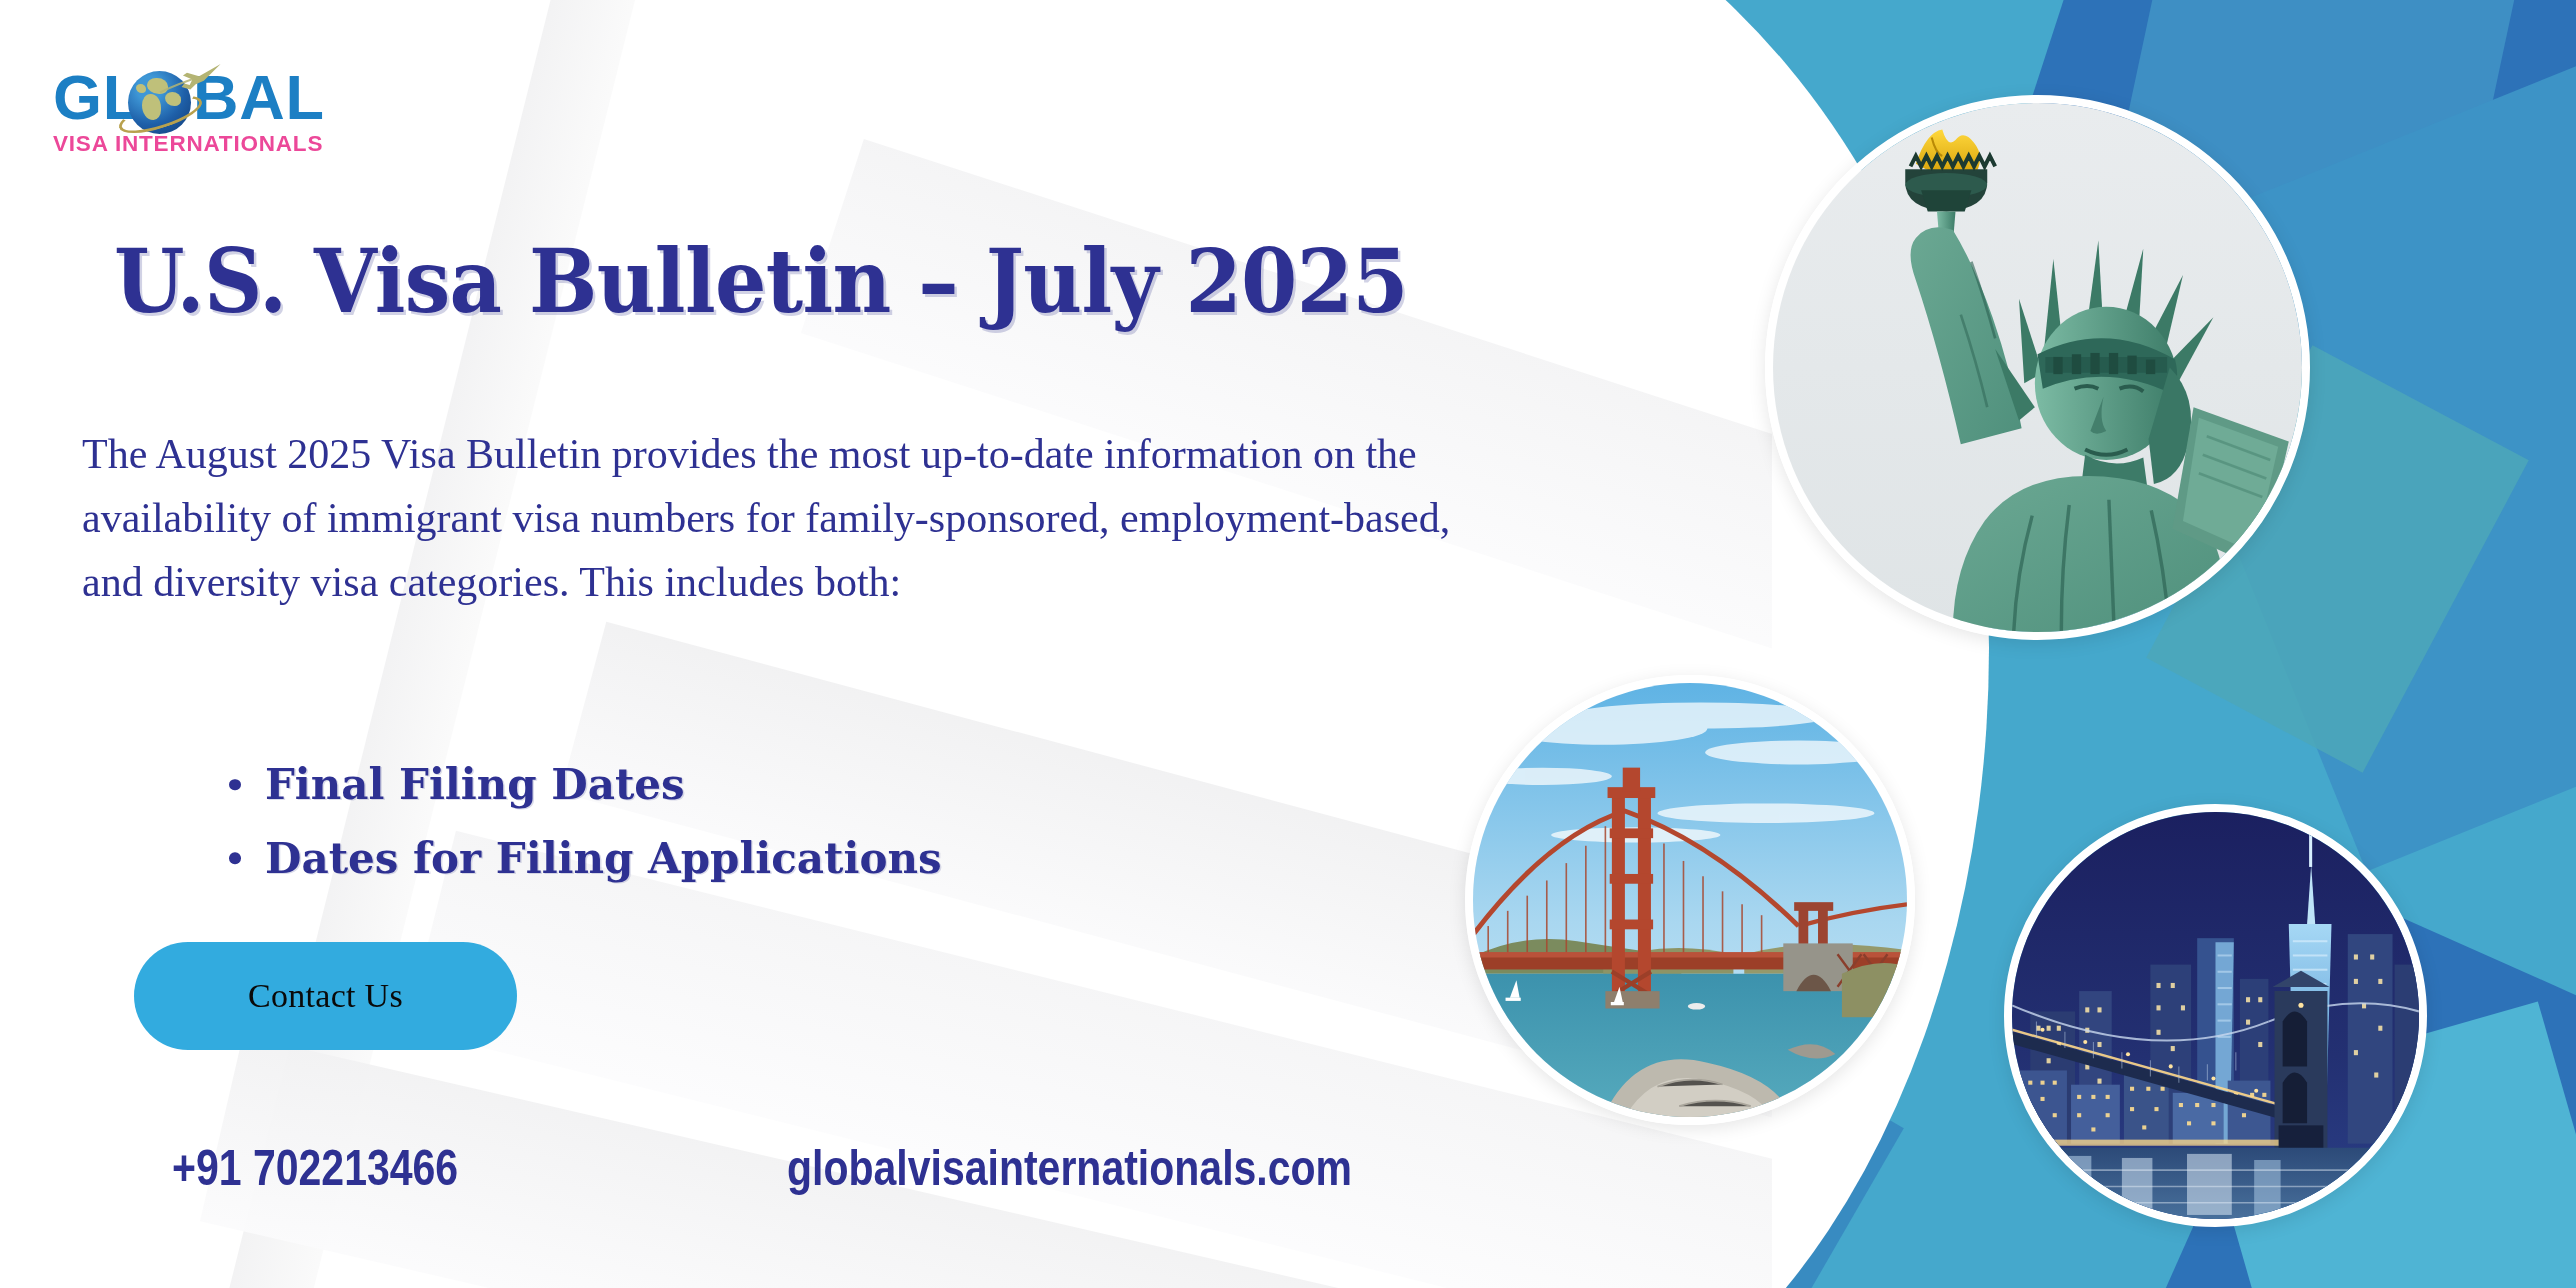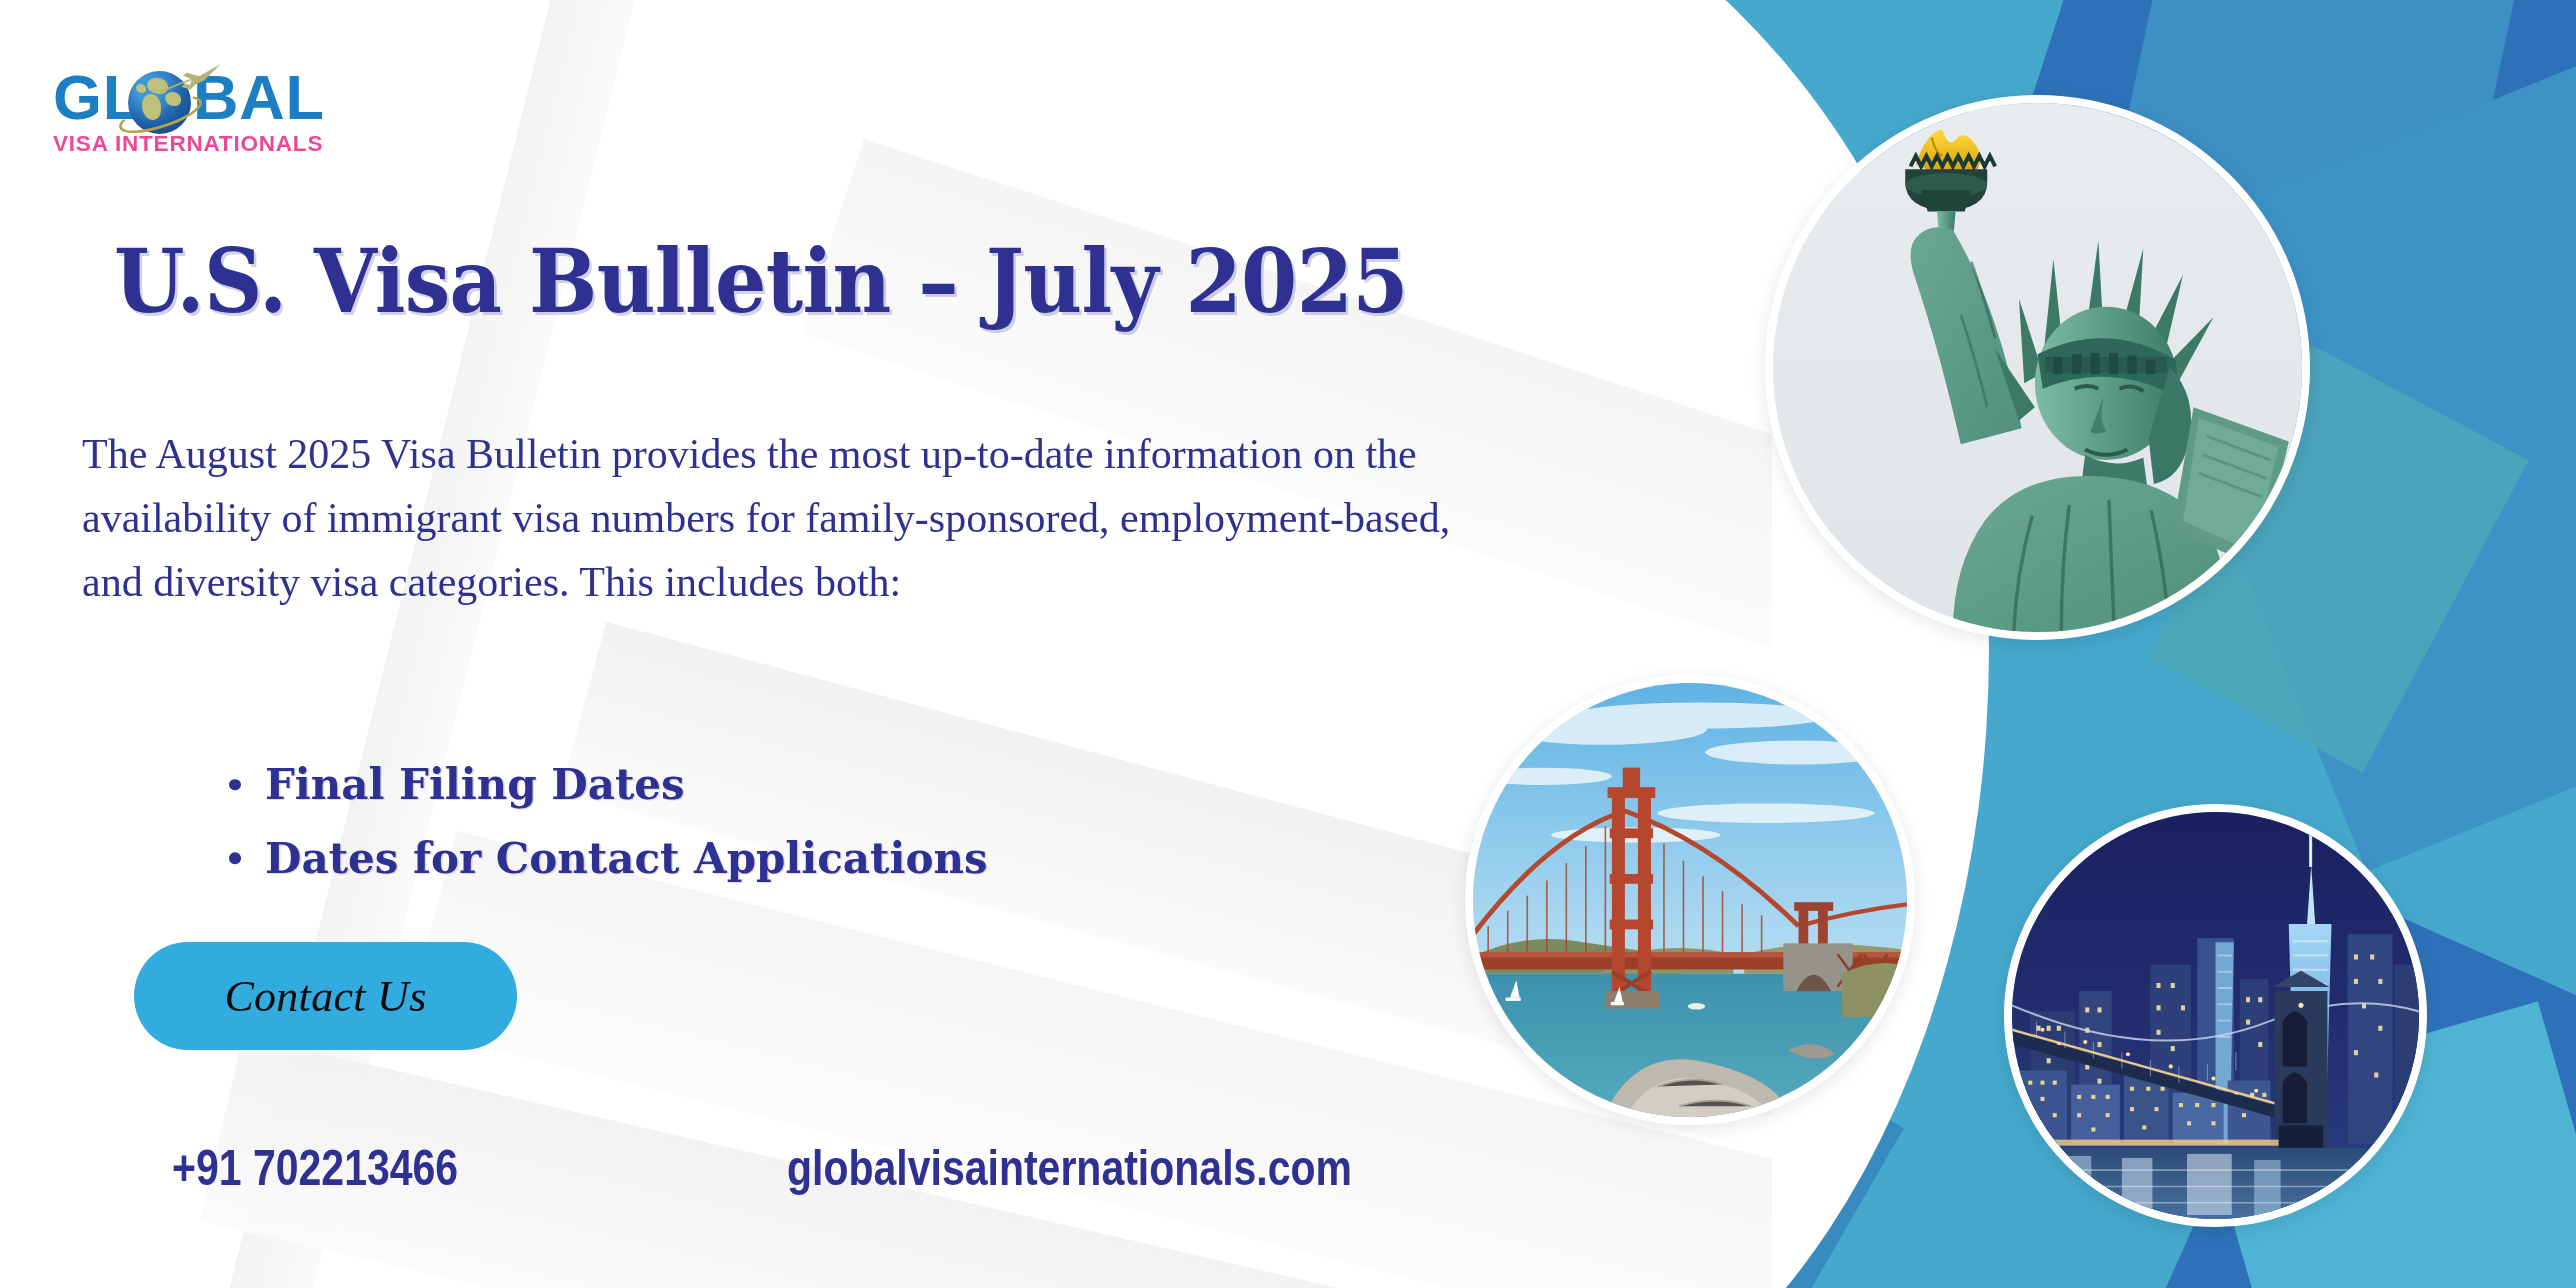--- a/index.html
+++ b/index.html
@@ -115,21 +115,21 @@
     width:11.6px; height:11.6px; border-radius:50%; background:#2E3192;
   }
 
   
   .cta {
     position:absolute; left:134px; top:942px;
     width:383px; height:108px; border-radius:681px;
     background:#32ABDF; border:none; cursor:pointer;
     display:flex; align-items:center; justify-content:center;
     font-family:"Liberation Serif", serif;
-    font-size:44px; color:#0a0a0a; letter-spacing:0.3px;font-style:italic;
+    font-size:34px; color:#0a0a0a; letter-spacing:0.3px;
   }
 
   
   .footer-phone, .footer-site {
     position:absolute; top:1139px;
     font-family:"Liberation Sans", sans-serif;
     font-weight:700; font-size:50px; color:#2E3192;
     transform:scaleX(.82); transform-origin:left center;
     white-space:nowrap;
   }
@@ -195,21 +195,21 @@
 
   <p class="body-copy">The August 2025 Visa Bulletin provides the most up-to-date information on the availability of immigrant visa numbers for family-sponsored, employment-based, and diversity visa categories. This includes both:</p>
 
   <ul class="bullets">
     <li>
       <span class="dot"></span>
       <span>Final Filing Dates</span>
     </li>
     <li>
       <span class="dot"></span>
-      <span>Dates for Contact Applications</span>
+      <span>Dates for Filing Applications</span>
     </li>
   </ul>
 
   <button class="cta">Contact Us</button>
 
   <div class="footer-phone">+91 702213466</div>
   <div class="footer-site">globalvisainternationals.com</div>
 
   <div class="photo photo-liberty">
     <svg viewBox="0 0 400 400" preserveAspectRatio="xMidYMid slice">

